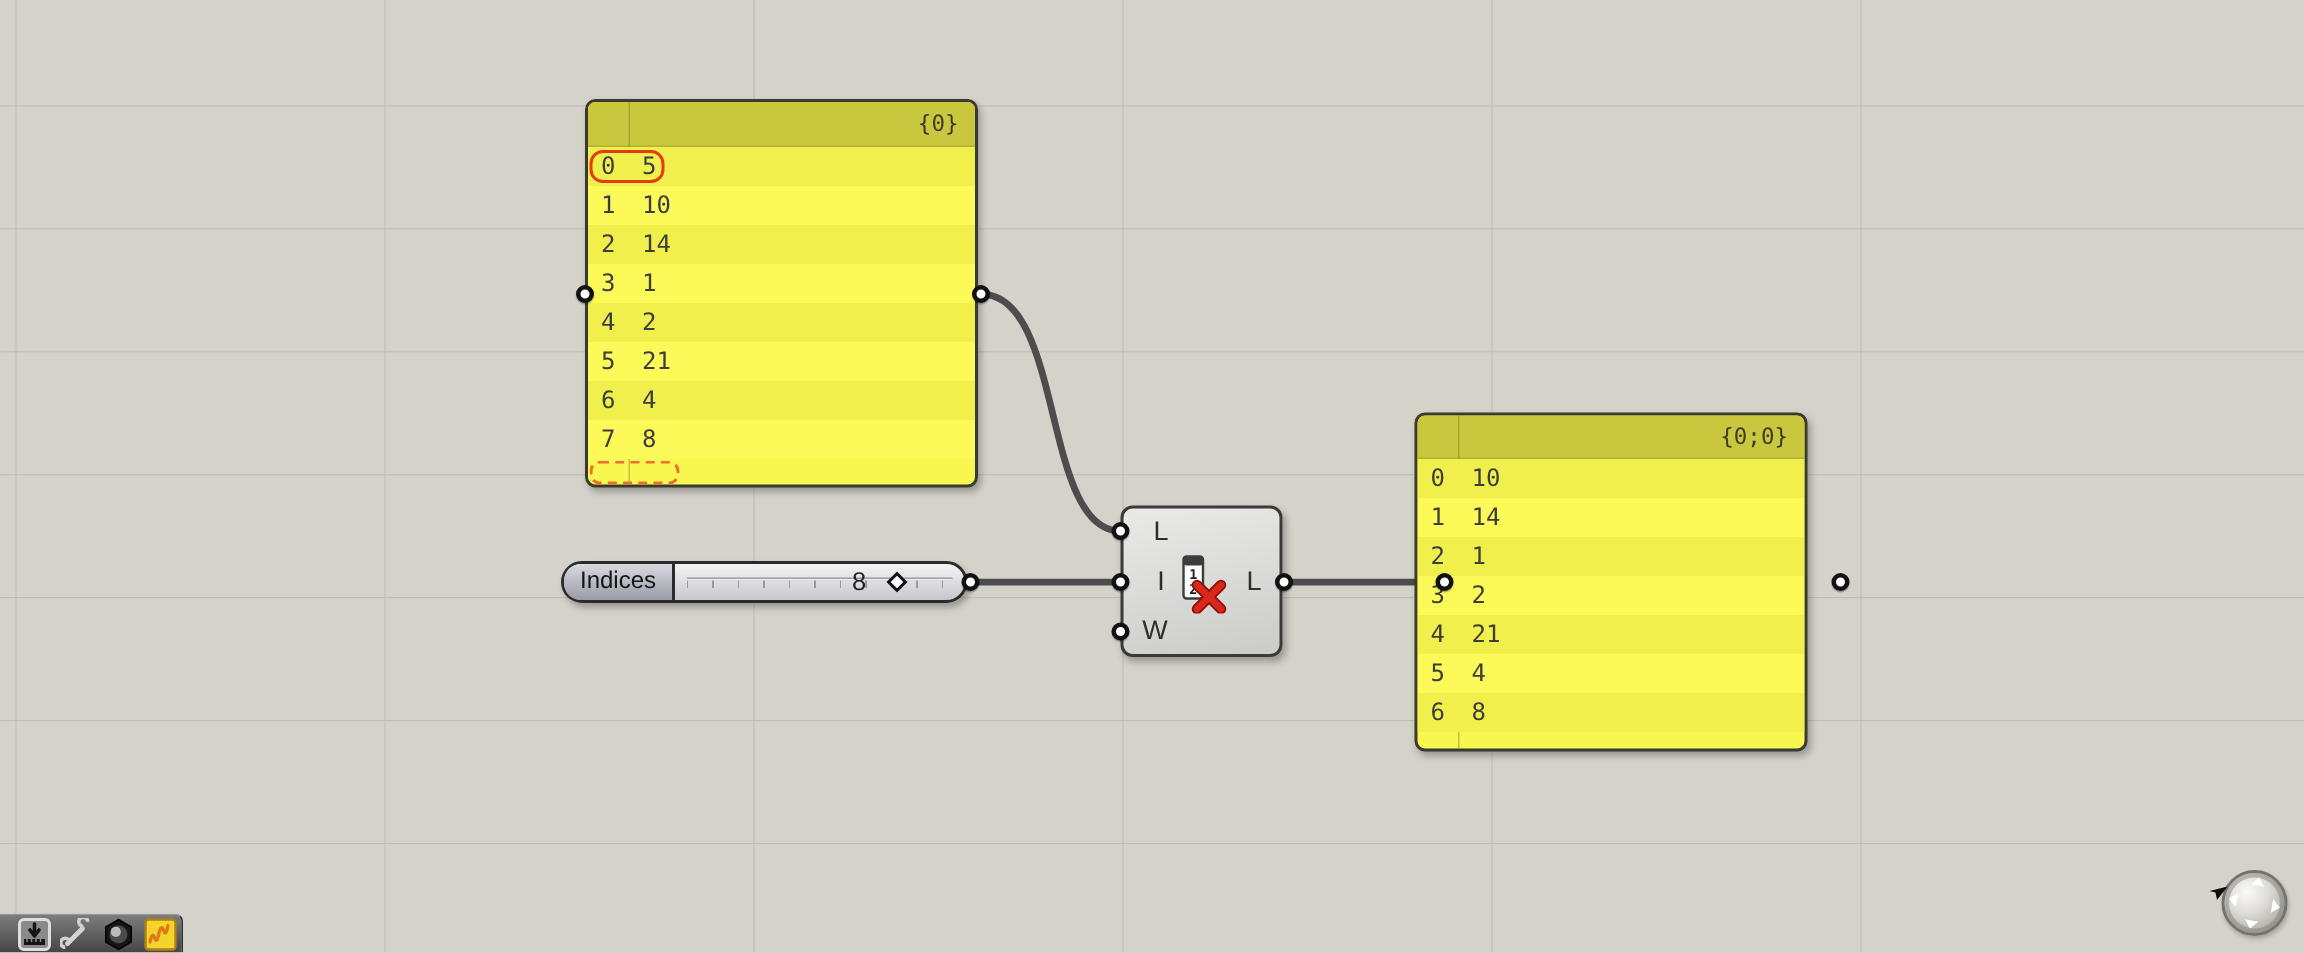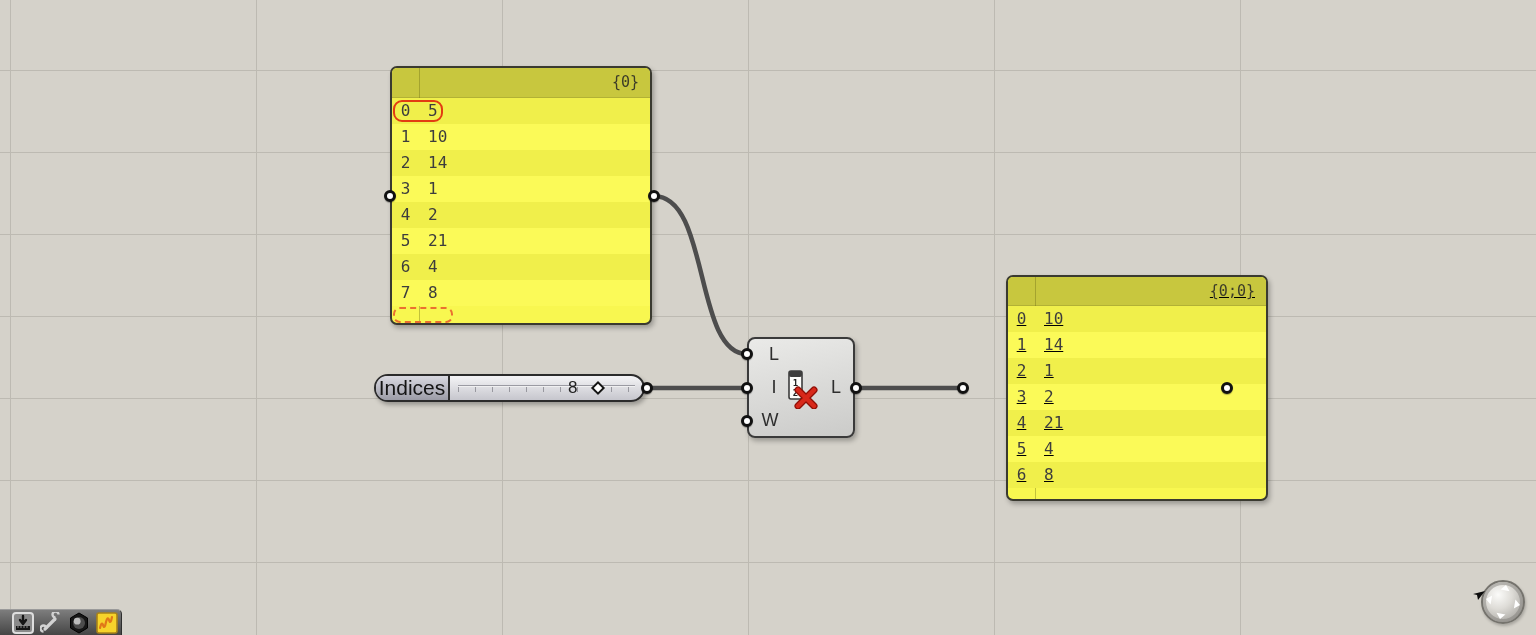--- a/index.html
+++ b/index.html
@@ -54,21 +54,21 @@
   #slider{
     left:374px;top:374px;width:271px;height:28px;display:flex;
     border:2px solid #2b2b2b;border-radius:14px;
     background:linear-gradient(#f4f4f6,#c6c6cd);
     box-shadow:2px 3px 4px rgba(0,0,0,.28);
   }
   #slider-label{
     width:72px;flex:0 0 auto;text-align:center;line-height:24px;
     border-right:2px solid #2b2b2b;border-radius:11px 0 0 11px;
     background:linear-gradient(#d9d9e1,#9b9ba6);
-    font-size:21px;color:#141414;
+    font-size:16px;color:#141414;
   }
   #slider-track{position:relative;flex:1;}
   #slider-rail{position:absolute;left:8px;right:8px;top:9px;height:1px;background:#9b9ba3;border-bottom:1px solid rgba(255,255,255,.85);}
   #slider-ticks{position:absolute;left:8px;right:8px;top:11px;height:5px;
     background:repeating-linear-gradient(to right,#98989f 0 1px,transparent 1px 17px);}
   #slider-value{position:absolute;left:118px;top:0;font-size:17px;color:#222;line-height:24px;}
   #slider-handle{
     position:absolute;left:143px;top:7px;width:10px;height:10px;background:#fff;
     border:2.5px solid #141414;box-sizing:border-box;transform:rotate(45deg);
   }
@@ -151,21 +151,21 @@
 
       <div class="prow">
         <span class="pidx">7</span>
         <span class="pval">8</span>
       </div>
     </div>
   <div class="removed-hl"></div>
   <div class="trailing-hl"></div>
 </div>
 
-<div class="node panel" style="left:1006px;top:275px;width:262px;height:226px;text-decoration:underline;">
+<div class="node panel" style="left:943px;top:275px;width:262px;height:226px;">
   <div class="panel-header" style="height:28px;line-height:28px;">{0;0}</div>
   <div class="panel-body">
     <div class="col-sep"></div>
 
       <div class="prow">
         <span class="pidx">0</span>
         <span class="pval">10</span>
       </div>
 
       <div class="prow">

